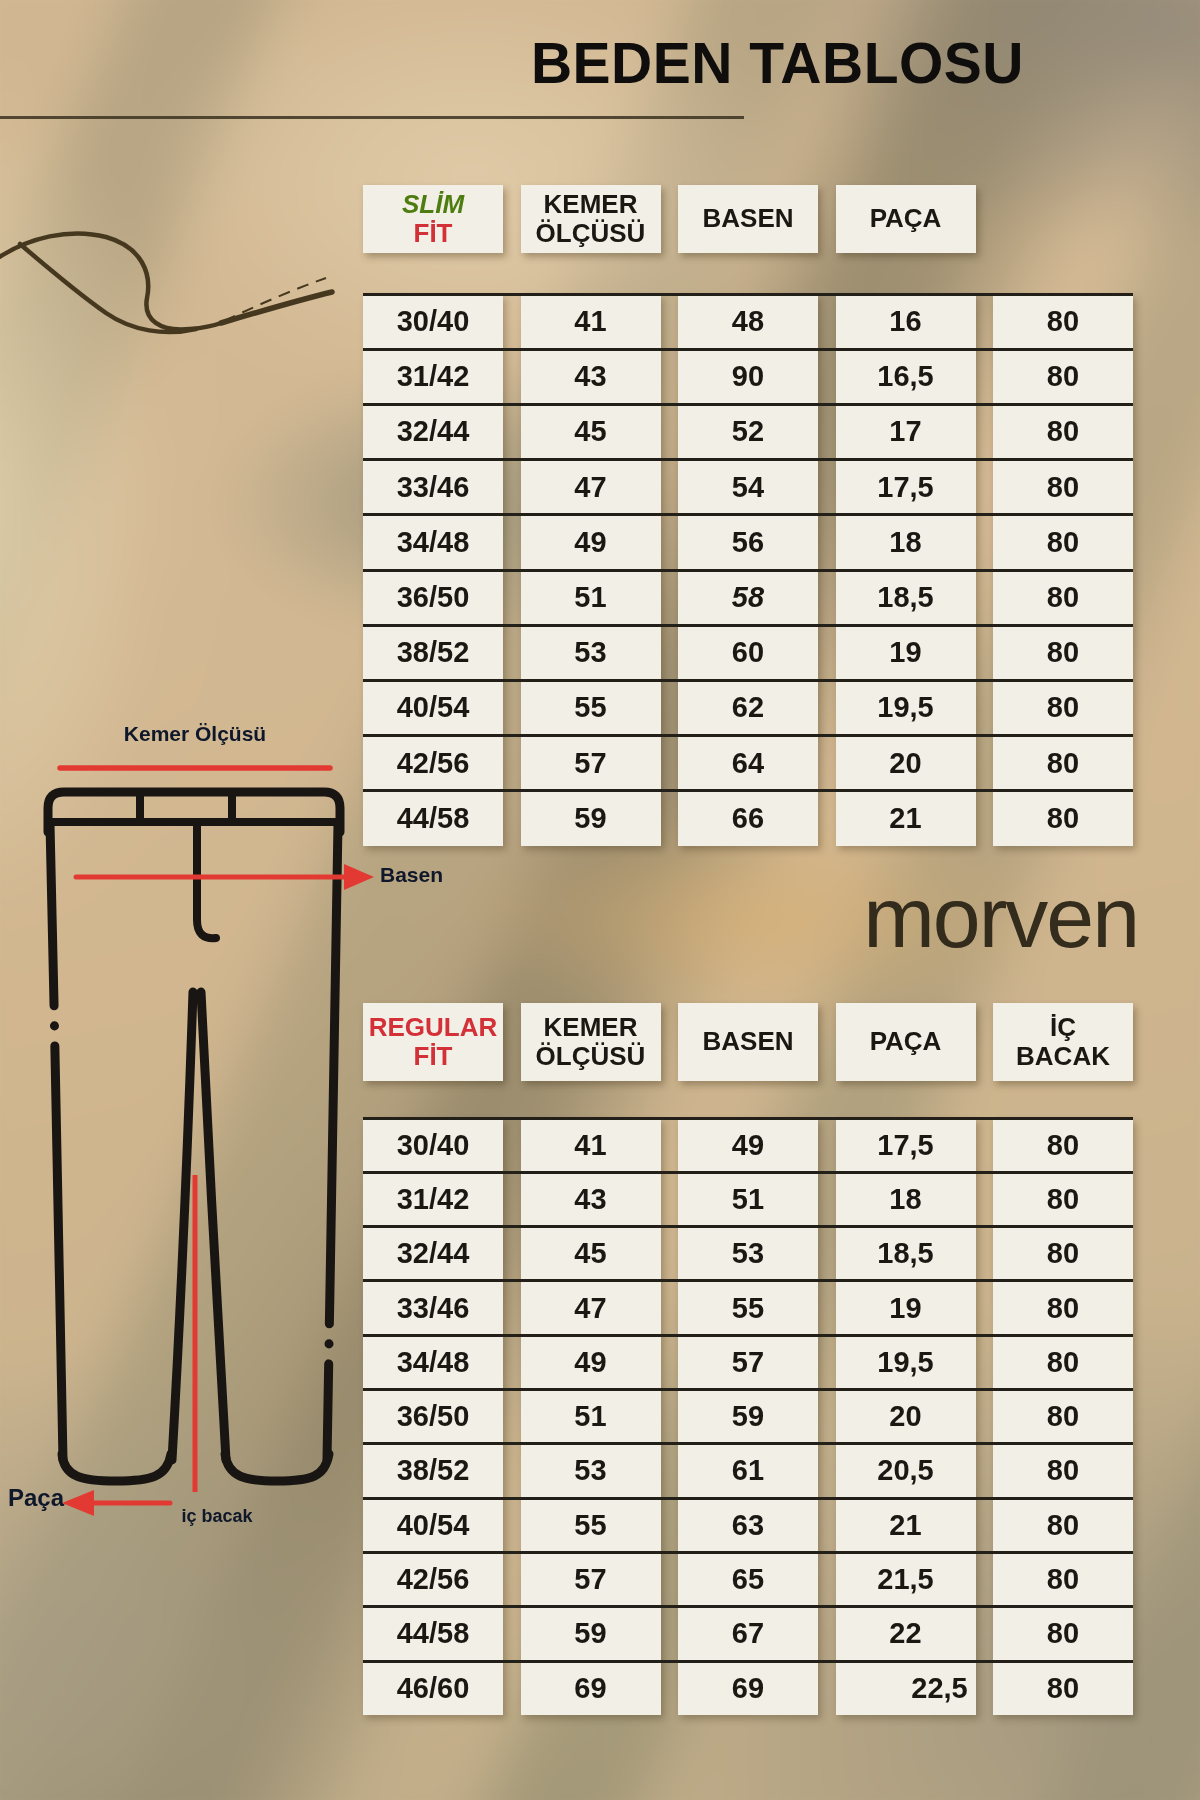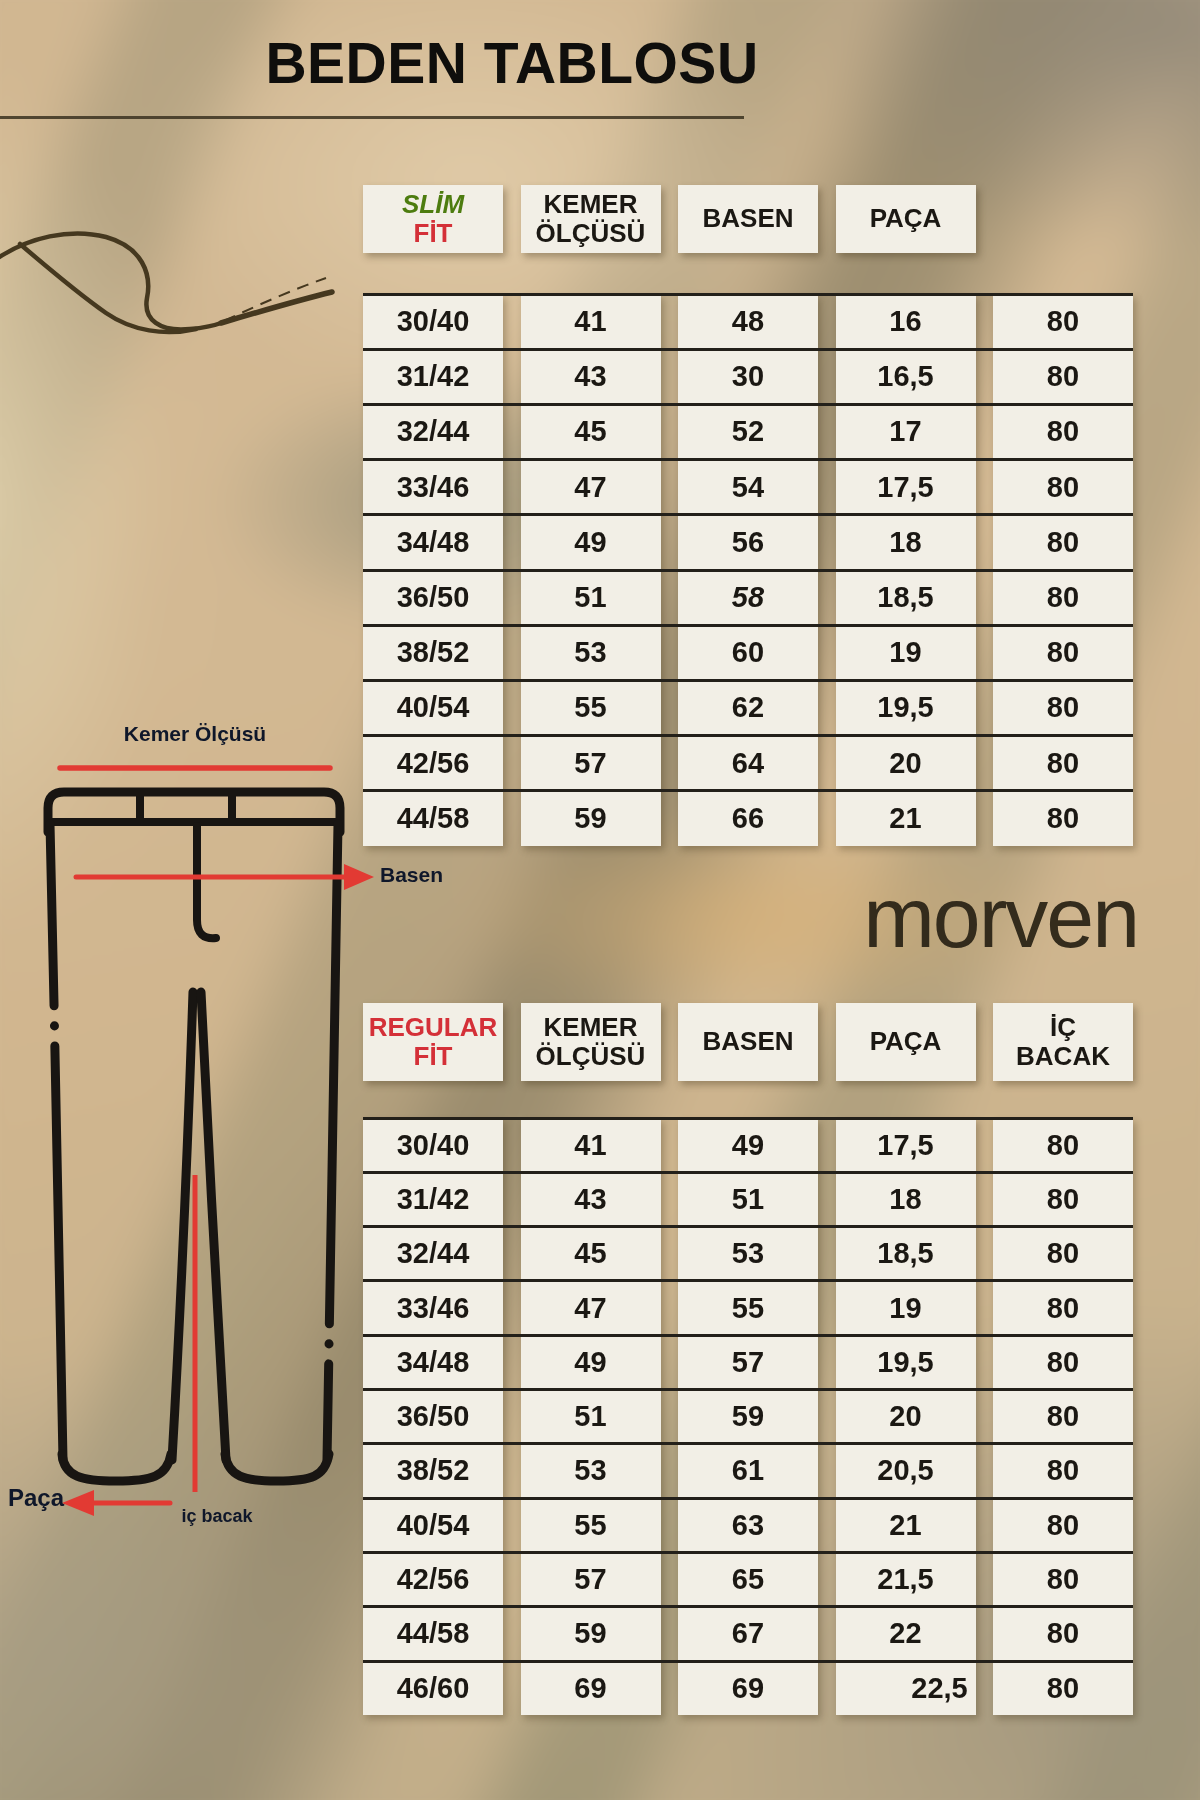--- a/index.html
+++ b/index.html
@@ -16,21 +16,21 @@
       radial-gradient(320px 190px at 37% 29%, rgba(148,143,118,.8),  rgba(148,143,118,0) 70%),
       radial-gradient(430px 150px at 62% 51%, rgba(214,175,116,.7),  rgba(214,175,116,0) 72%),
       radial-gradient(520px 420px at 8% 90%,  rgba(166,156,132,.8),  rgba(166,156,132,0) 75%),
       radial-gradient(620px 520px at 88% 92%, rgba(156,147,124,.8),  rgba(156,147,124,0) 78%),
       linear-gradient(115deg, rgba(211,184,143,0) 42%, rgba(111,106,82,.55) 48%, rgba(111,106,82,.5) 52%, rgba(211,184,143,0) 58%),
       repeating-linear-gradient(113deg, rgba(216,189,148,.5) 0 150px, rgba(151,144,111,.38) 210px 290px, rgba(216,189,148,.5) 350px 520px),
       linear-gradient(168deg,#c9b08e 0%,#cfb694 26%,#c9af8a 52%,#b8a785 76%,#a39879 100%);
   }
 
   
-  .title{position:absolute;top:30px;left:0;width:1024px;text-align:center;
+  .title{position:absolute;top:30px;left:0;width:1024px;text-align:right;
          font-size:57px;font-weight:800;letter-spacing:.5px;color:#0f0e0c;}
   .title-rule{position:absolute;top:116px;left:0;width:744px;height:3px;background:#3a3120;opacity:.85;}
 
   
   .scribble{position:absolute;left:0;top:180px;}
 
   
   .brand{position:absolute;right:62px;top:874px;font-size:86px;line-height:1;
          font-weight:300;letter-spacing:-2px;color:#2c2517;opacity:.95;}
 
@@ -142,21 +142,21 @@
         <div class="cell" style="height: 55.2px;">47</div>
         <div class="cell" style="height: 55.2px;">49</div>
         <div class="cell" style="height: 55.2px;">51</div>
         <div class="cell" style="height: 55.2px;">53</div>
         <div class="cell" style="height: 55.2px;">55</div>
         <div class="cell" style="height: 55.2px;">57</div>
         <div class="cell" style="height: 55.2px;">59</div>
       </div>
       <div class="strip" style="left: 315px; top: 109px; height: 552px;">
         <div class="cell" style="height: 55.2px;">48</div>
-        <div class="cell" style="height: 55.2px;">30</div>
+        <div class="cell" style="height: 55.2px;">90</div>
         <div class="cell" style="height: 55.2px;">52</div>
         <div class="cell" style="height: 55.2px;">54</div>
         <div class="cell" style="height: 55.2px;">56</div>
         <div class="cell" style="height: 55.2px; font-style: italic;">58</div>
         <div class="cell" style="height: 55.2px;">60</div>
         <div class="cell" style="height: 55.2px;">62</div>
         <div class="cell" style="height: 55.2px;">64</div>
         <div class="cell" style="height: 55.2px;">66</div>
       </div>
       <div class="strip" style="left: 472.5px; top: 109px; height: 552px;">

